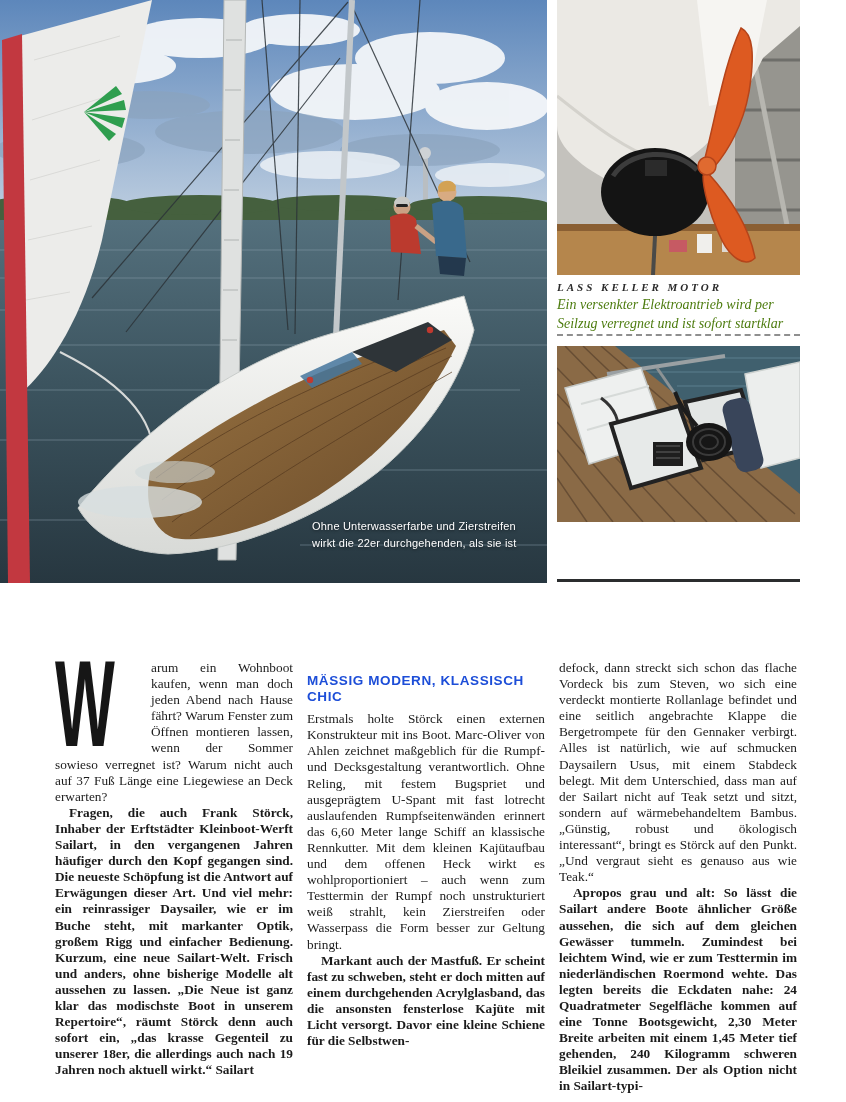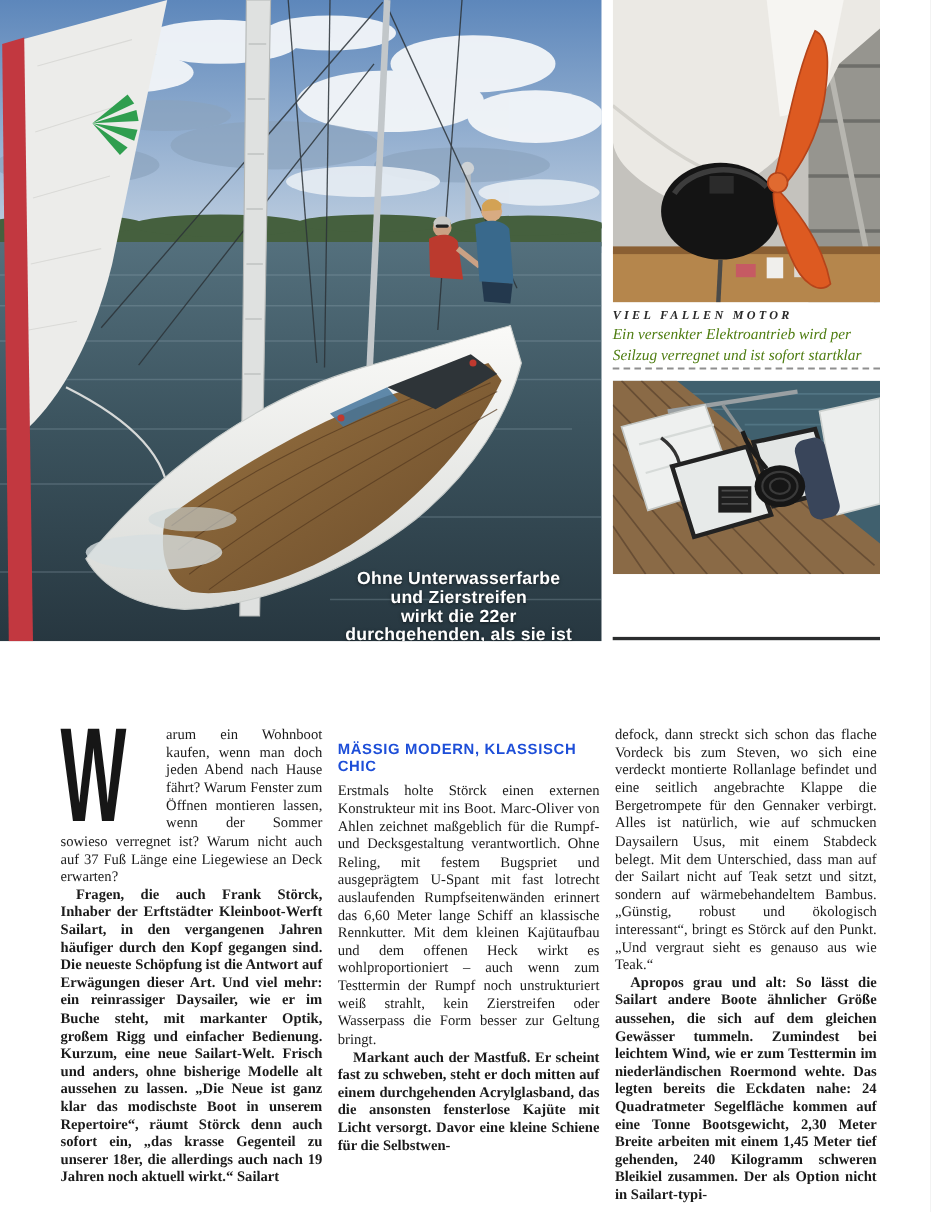--- a/index.html
+++ b/index.html
@@ -2,22 +2,22 @@
 <html><head>
 <meta charset="utf-8">
 <style>
   html,body{margin:0;padding:0;background:#e9e9e9;}
   .page{position:relative;width:846px;height:1102px;background:#ffffff;margin:0 auto;overflow:hidden;
         font-family:"Liberation Serif", serif;color:#1b1b1b;}
   
   .main-photo{position:absolute;left:0;top:0;width:547px;height:583px;overflow:hidden;}
   .main-photo svg{display:block;}
   .overlay-caption{position:absolute;left:312px;top:518px;width:210px;
-        font-family:"Liberation Sans", sans-serif;font-weight:bold;font-size:16px;line-height:17px;
-        color:#ffffff;text-shadow:0 1px 3px rgba(0,0,0,.55);letter-spacing:.2px;text-align:center;}
+        font-family:"Liberation Sans", sans-serif;font-weight:normal;font-size:11px;line-height:17px;
+        color:#ffffff;text-shadow:0 1px 3px rgba(0,0,0,.55);letter-spacing:.2px;}
   .side-col{position:absolute;left:557px;top:0;width:243px;height:583px;}
   .side-photo1{position:absolute;left:0;top:0;width:243px;height:275px;overflow:hidden;}
   .side-photo2{position:absolute;left:0;top:346px;width:243px;height:176px;overflow:hidden;}
   .cap1{position:absolute;left:0;top:281px;width:243px;}
   .cap2{position:absolute;left:0;top:527px;width:243px;}
   .cap-label{font-style:italic;font-weight:bold;font-size:11px;letter-spacing:3px;color:#2a2a2a;
         font-family:"Liberation Serif", serif;}
   .cap-text{font-style:italic;font-size:14px;line-height:19px;color:#4d7c0f;margin-top:2px;
         font-family:"Liberation Serif", serif;}
   .dashed-divider{position:absolute;left:0;top:334px;width:243px;height:0;
@@ -192,21 +192,21 @@
 
         <g fill="#dd5a21" stroke="#b5441a" stroke-width="1.5">
           <path d="M148 158 C160 110 168 62 184 28 C196 34 198 54 192 92 C186 126 170 152 158 166 Z"></path>
           <path d="M150 172 C172 196 192 226 198 258 C188 268 172 258 162 234 C152 212 146 188 146 176 Z"></path>
           <circle cx="150" cy="166" r="9" fill="#e06a30"></circle>
         </g>
       </svg>
     </div>
 
     <div class="cap1">
-      <div class="cap-label">VIEL FALLEN MOTOR</div>
+      <div class="cap-label">LASS KELLER MOTOR</div>
       <div class="cap-text">
         <div>Ein versenkter Elektroantrieb wird per</div>
         <div>Seilzug verregnet und ist sofort startklar</div>
       </div>
     </div>
 
     <div class="dashed-divider"></div>
 
     <div class="side-photo2">
       <svg viewBox="0 0 243 176" width="243" height="176" preserveAspectRatio="none">

